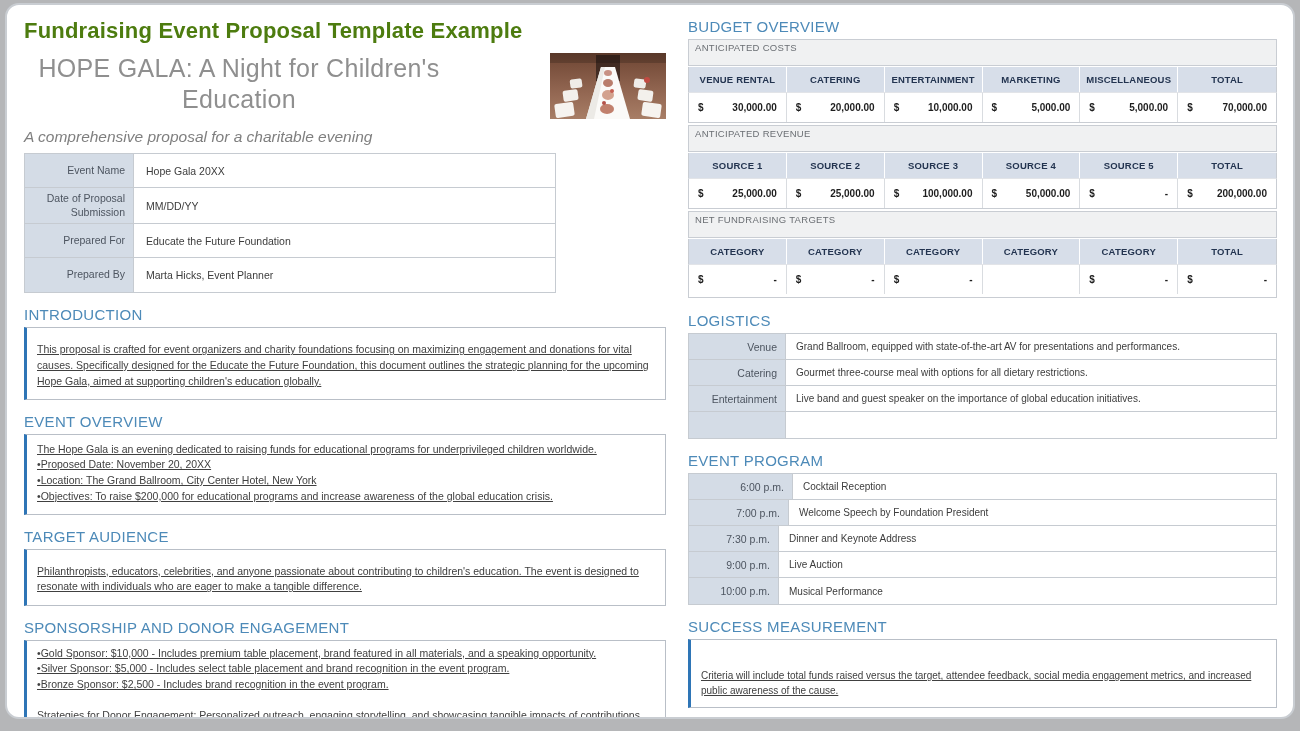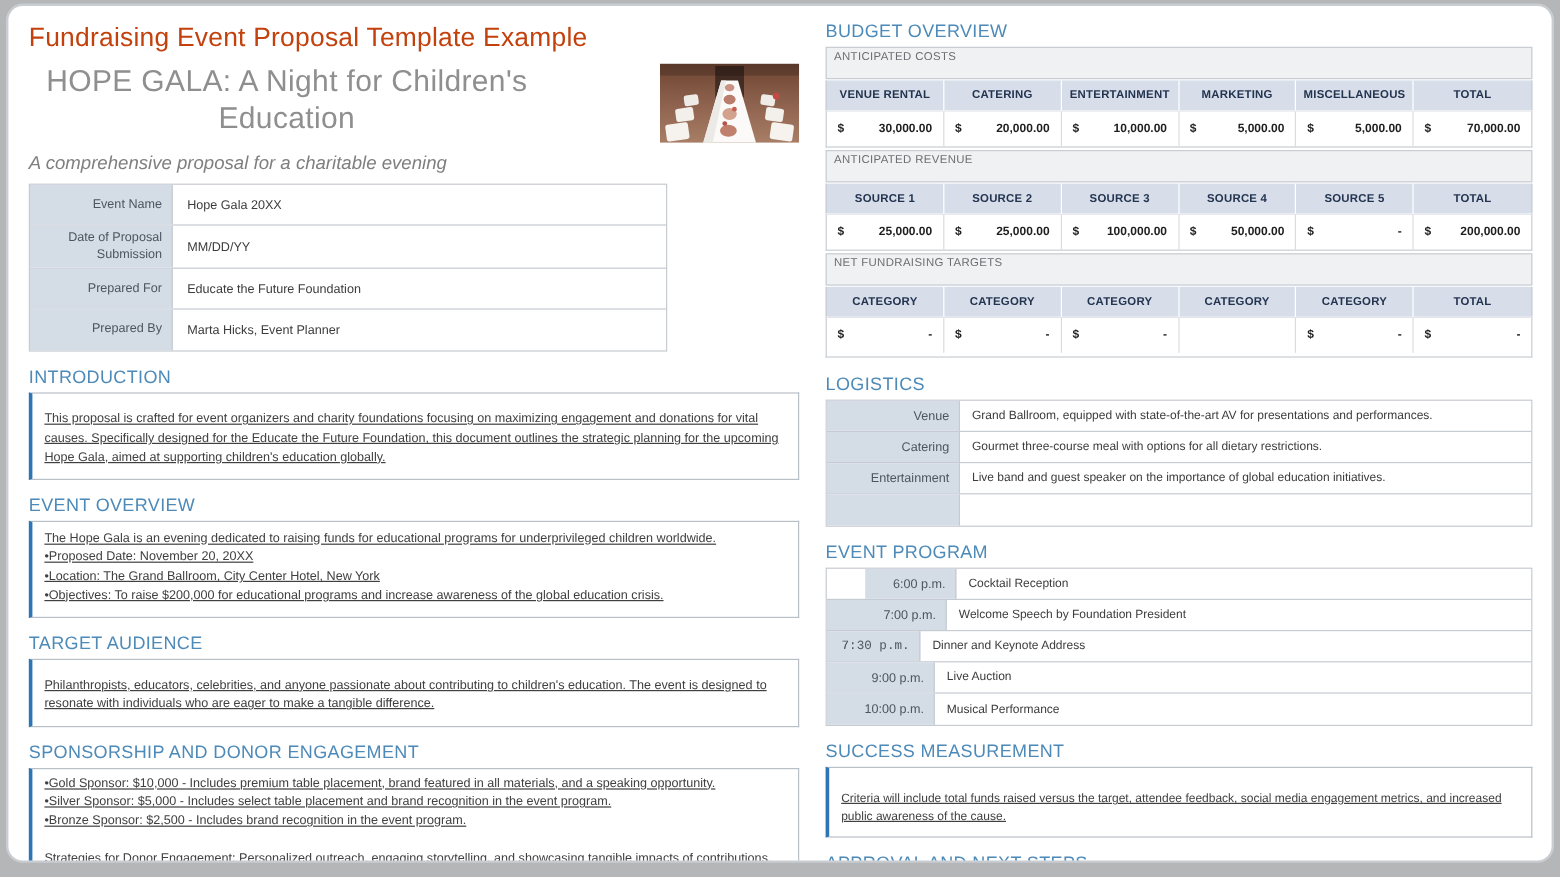--- a/index.html
+++ b/index.html
@@ -5,32 +5,32 @@
   * { margin:0; padding:0; box-sizing:border-box; }
   html,body { width:1300px; height:731px; background:#b5b6b8; font-family:"Liberation Sans", sans-serif; overflow:hidden; }
   .card {
     position:absolute; left:5px; top:3px; width:1290px; height:716px;
     background:#ffffff; border:2px solid #c9cdd2; border-radius:14px;
     padding:13px 16px 0 17px; display:flex; gap:22px; overflow:hidden;
   }
   .col-left { width:642px; flex:none; }
   .col-right { flex:1; min-width:0; }
 
-  .doc-title { font-size:22px; font-weight:normal; color:#c2410c; letter-spacing:.2px; margin-bottom:9px; }
+  .doc-title { font-size:22px; font-weight:bold; color:#4d7c0f; letter-spacing:.2px; margin-bottom:9px; }
   .hero { display:flex; align-items:flex-start; }
   .gala-title { width:430px; text-align:center; font-size:25px; color:#8f8f8f; line-height:1.25; letter-spacing:.3px; }
   .photo-wrap { margin-left:auto; width:116px; height:66px; flex:none; }
   .photo-wrap svg { display:block; }
   .tagline { font-size:15.5px; font-style:italic; color:#7f7f7f; margin:9px 0 7px; }
 
   .info-table { width:532px; border:1px solid #c6cbd1; }
   .info-row { display:flex; border-bottom:1px solid #c6cbd1; min-height:34px; }
   .info-row:last-child { border-bottom:none; }
   .info-label {
-    width:119px; flex:none; background:#d4dce6; border-right:1px solid #c6cbd1;
+    width:109px; flex:none; background:#d4dce6; border-right:1px solid #c6cbd1;
     font-size:10.5px; color:#4d5560; text-align:right; padding:4px 8px;
     display:flex; flex-direction:column; justify-content:center; align-items:flex-end; line-height:1.3;
   }
   .info-value { flex:1; font-size:10.5px; color:#3c3c3c; display:flex; align-items:center; padding:4px 12px; }
 
   .sec-head { font-size:15px; color:#4d8ab8; letter-spacing:.3px; margin:13px 0 4px; font-weight:normal; }
   .sec-box {
     border:1px solid #b9bfc7; border-left:3px solid #2e75b6;
     padding:11px 10px 9px; font-size:10.5px; color:#404040; line-height:1.5;text-decoration:underline;
   }
@@ -45,21 +45,21 @@
   .bh { font-size:9.5px; font-weight:bold; color:#233450; text-align:center; padding:7px 2px; border-right:1px solid #ffffff; letter-spacing:.2px; }
   .bh:last-child { border-right:none; }
   .brow { display:grid; grid-template-columns:repeat(6,1fr); border:1px solid #c9cdd3; border-top:1px solid #e2e4e8; margin-bottom:2px; background:#ffffff; }
   .bc { height:29px; display:flex; align-items:center; justify-content:space-between; padding:0 9px; border-right:1px solid #d9dce0; font-size:10px; font-weight:bold; color:#1e1e1e; }
   .bc:last-child { border-right:none; }
 
   .ltable { border:1px solid #c6cbd1; }
   .lrow { display:flex; border-bottom:1px solid #c6cbd1; min-height:26px; }
   .lrow:last-child { border-bottom:none; }
   .llabel {
-    width:111px; flex:none; background:#d4dce6; border-right:1px solid #c6cbd1;
+    width:97px; flex:none; background:#d4dce6; border-right:1px solid #c6cbd1;
     font-size:10.5px; color:#4d5560; display:flex; align-items:center; justify-content:flex-end;
     padding:3px 8px; text-align:right;
   }
   .lvalue { flex:1; font-size:10px; color:#3c3c3c; display:flex; align-items:center; padding:3px 10px; }
 
   .appr-bar { border:4px solid #0f172a; background:#f0f1f2; color:#6a6e73; font-size:9.5px; letter-spacing:.3px; height:17px; line-height:15px; padding:0 6px; }
 
   .mb16 { margin-bottom:14px; }
 </style>
 </head>
@@ -293,43 +293,43 @@
       </div>
       <div class="lrow">
         <div class="llabel"></div>
         <div class="lvalue"></div>
       </div>
     </div>
 
     <div class="sec-head">EVENT PROGRAM</div>
     <div class="ltable">
       <div class="lrow">
-        <div class="llabel" style="width:76px;margin-left:32px;">6:00 p.m.</div>
+        <div class="llabel" style="width:104px;">6:00 p.m.</div>
         <div class="lvalue">Cocktail Reception</div>
       </div>
       <div class="lrow">
         <div class="llabel" style="width:100px;">7:00 p.m.</div>
         <div class="lvalue">Welcome Speech by Foundation President</div>
       </div>
       <div class="lrow">
-        <div class="llabel" style="width:78px;font-family:Liberation Mono, monospace;">7:30 p.m.</div>
+        <div class="llabel" style="width:90px;">7:30 p.m.</div>
         <div class="lvalue">Dinner and Keynote Address</div>
       </div>
       <div class="lrow">
         <div class="llabel" style="width:90px;">9:00 p.m.</div>
         <div class="lvalue">Live Auction</div>
       </div>
       <div class="lrow">
         <div class="llabel" style="width:90px;">10:00 p.m.</div>
         <div class="lvalue">Musical Performance</div>
       </div>
     </div>
 
     <div class="sec-head">SUCCESS MEASUREMENT</div>
-    <div class="sec-box" style="min-height:57px; padding-top:18px; font-size:10px;">
+    <div class="sec-box" style="min-height:57px; padding-top:28px; font-size:10px;">
       <div class="t-line">Criteria will include total funds raised versus the target, attendee feedback, social media engagement metrics, and increased public awareness of the cause.</div>
     </div>
 
     <div class="sec-head">APPROVAL AND NEXT STEPS</div>
     <div>
       <div class="appr-bar">SIGNATURE</div>
 
     </div>
   </div>
 </div>

